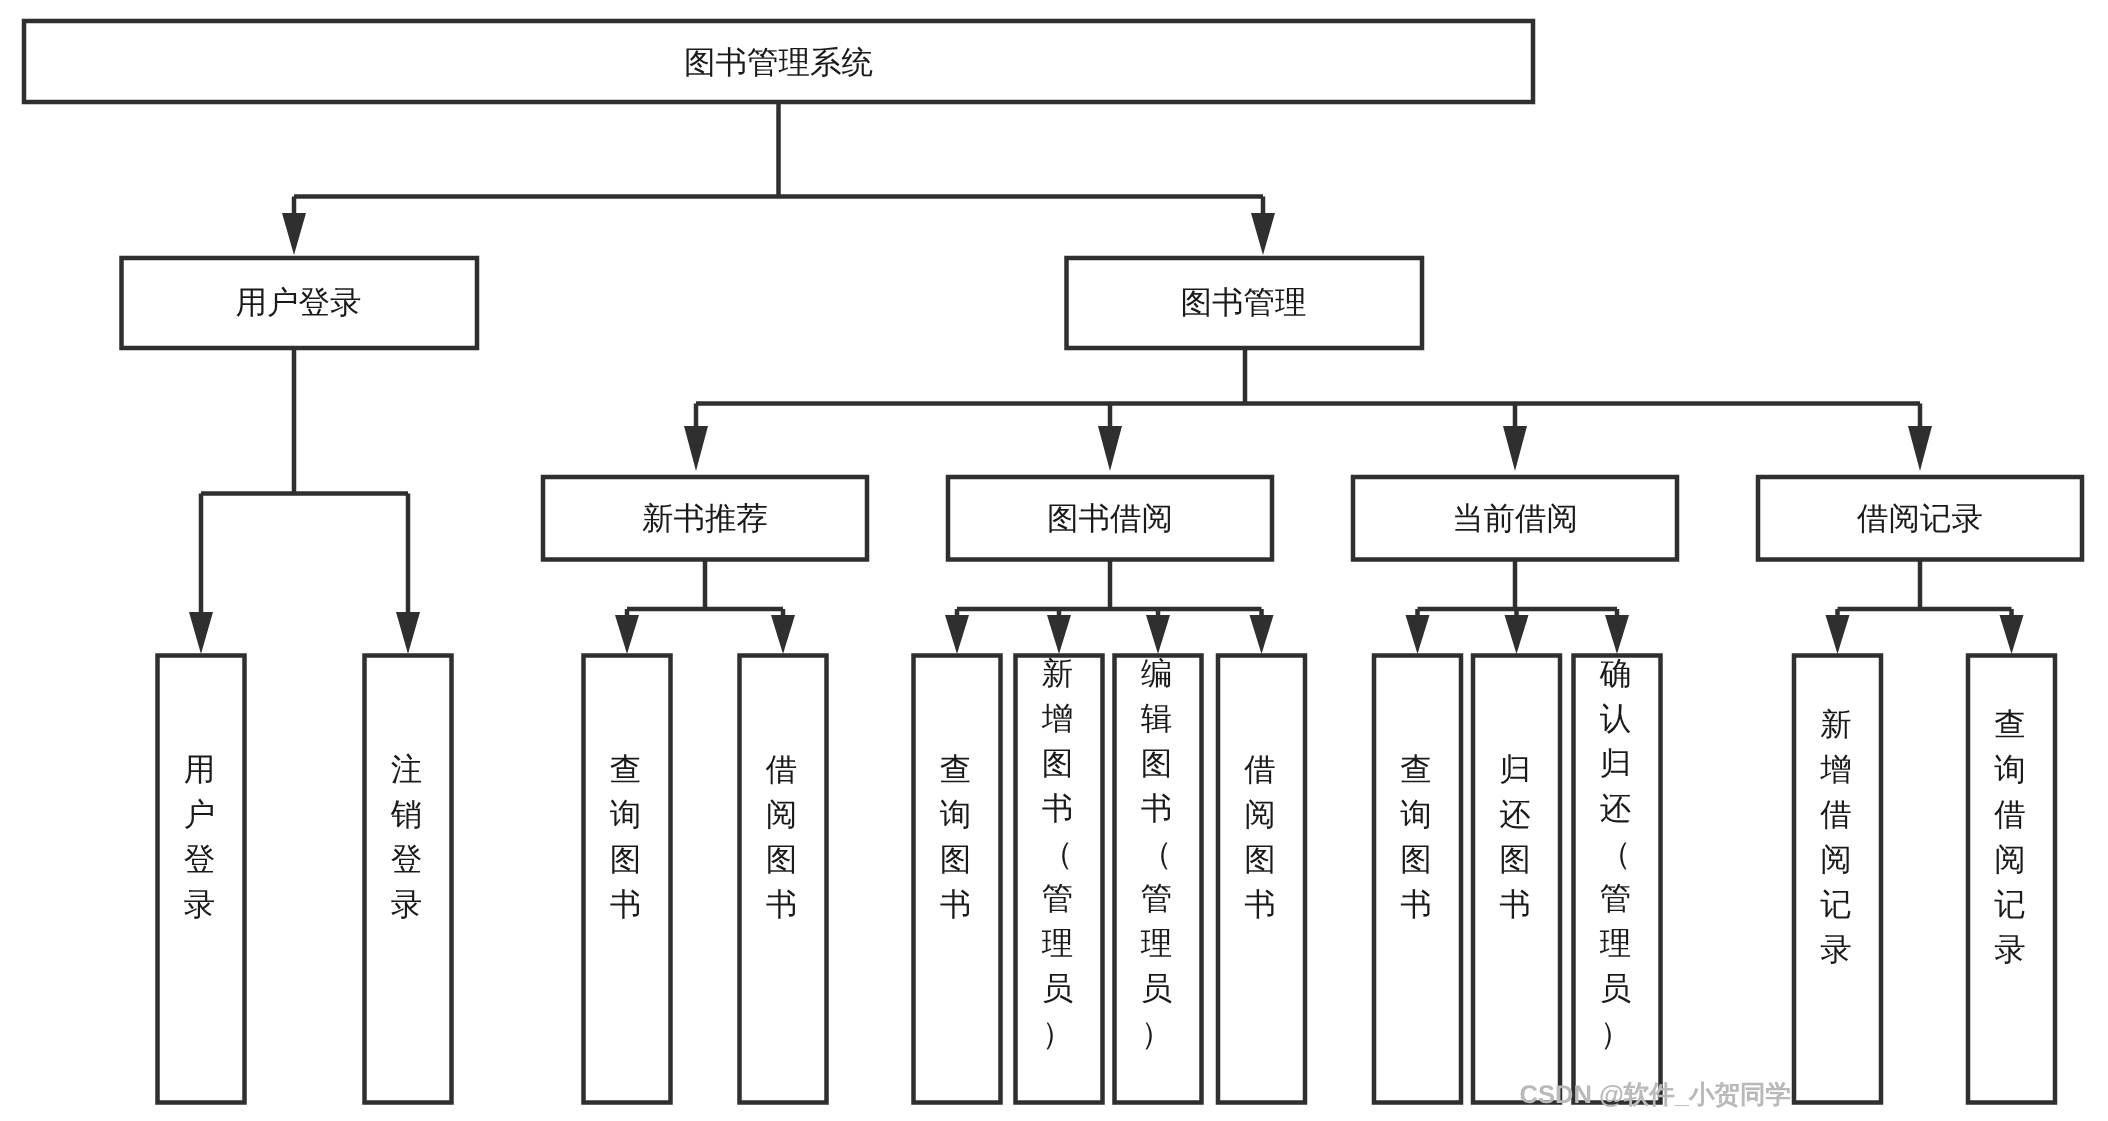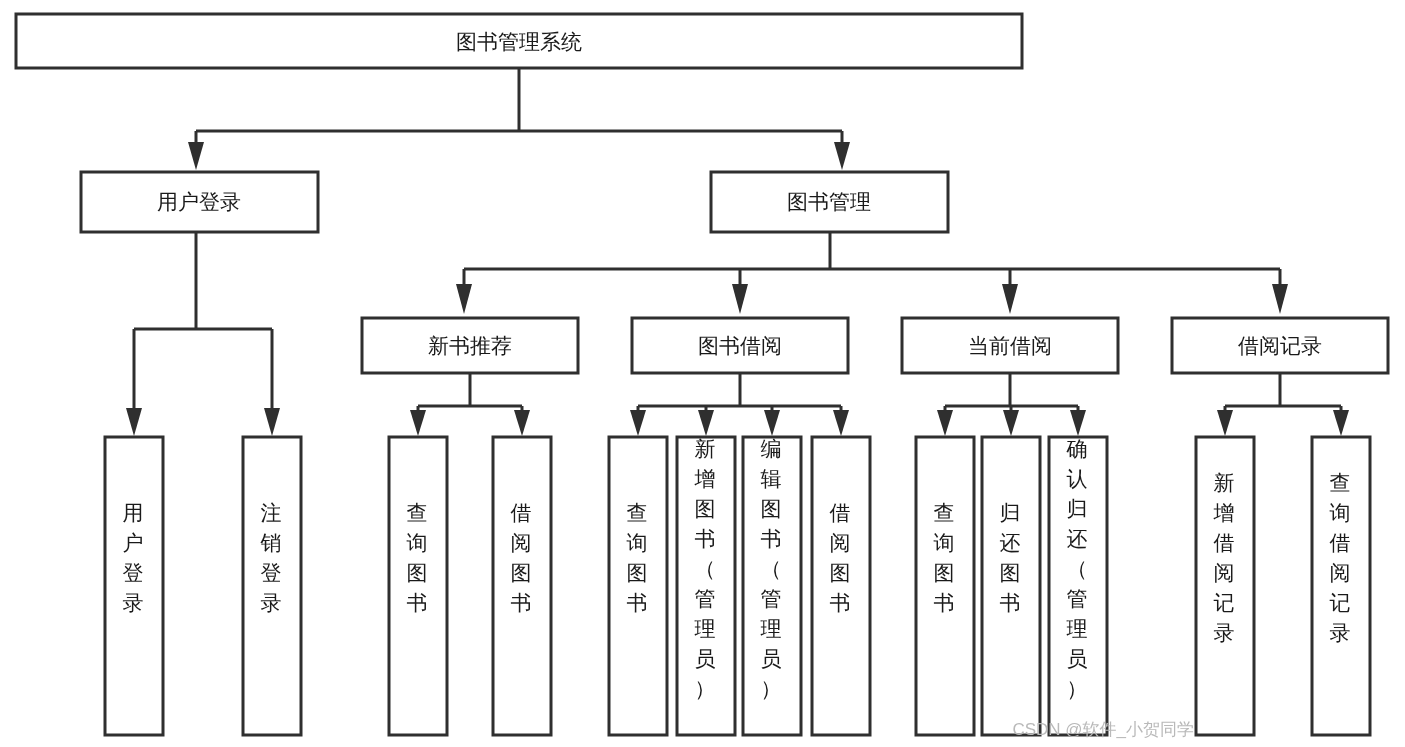--- a/index.html
+++ b/index.html
@@ -55,20 +55,21 @@
   }
   .watermark {
     position: absolute;
     right: 16px;
     bottom: 6px;
     font-family: "Liberation Sans", "DejaVu Sans", sans-serif;
     font-size: 17px;
     color: #b9b9b9;
     white-space: nowrap;
     pointer-events: none;
+    font-weight: bold;
   }
 </style>
 </head>
 <body>
 
 <div id="diagram-root">
 
   <svg id="tree-svg" viewBox="0 0 1405 747" xmlns="http://www.w3.org/2000/svg">
 
     <defs>

